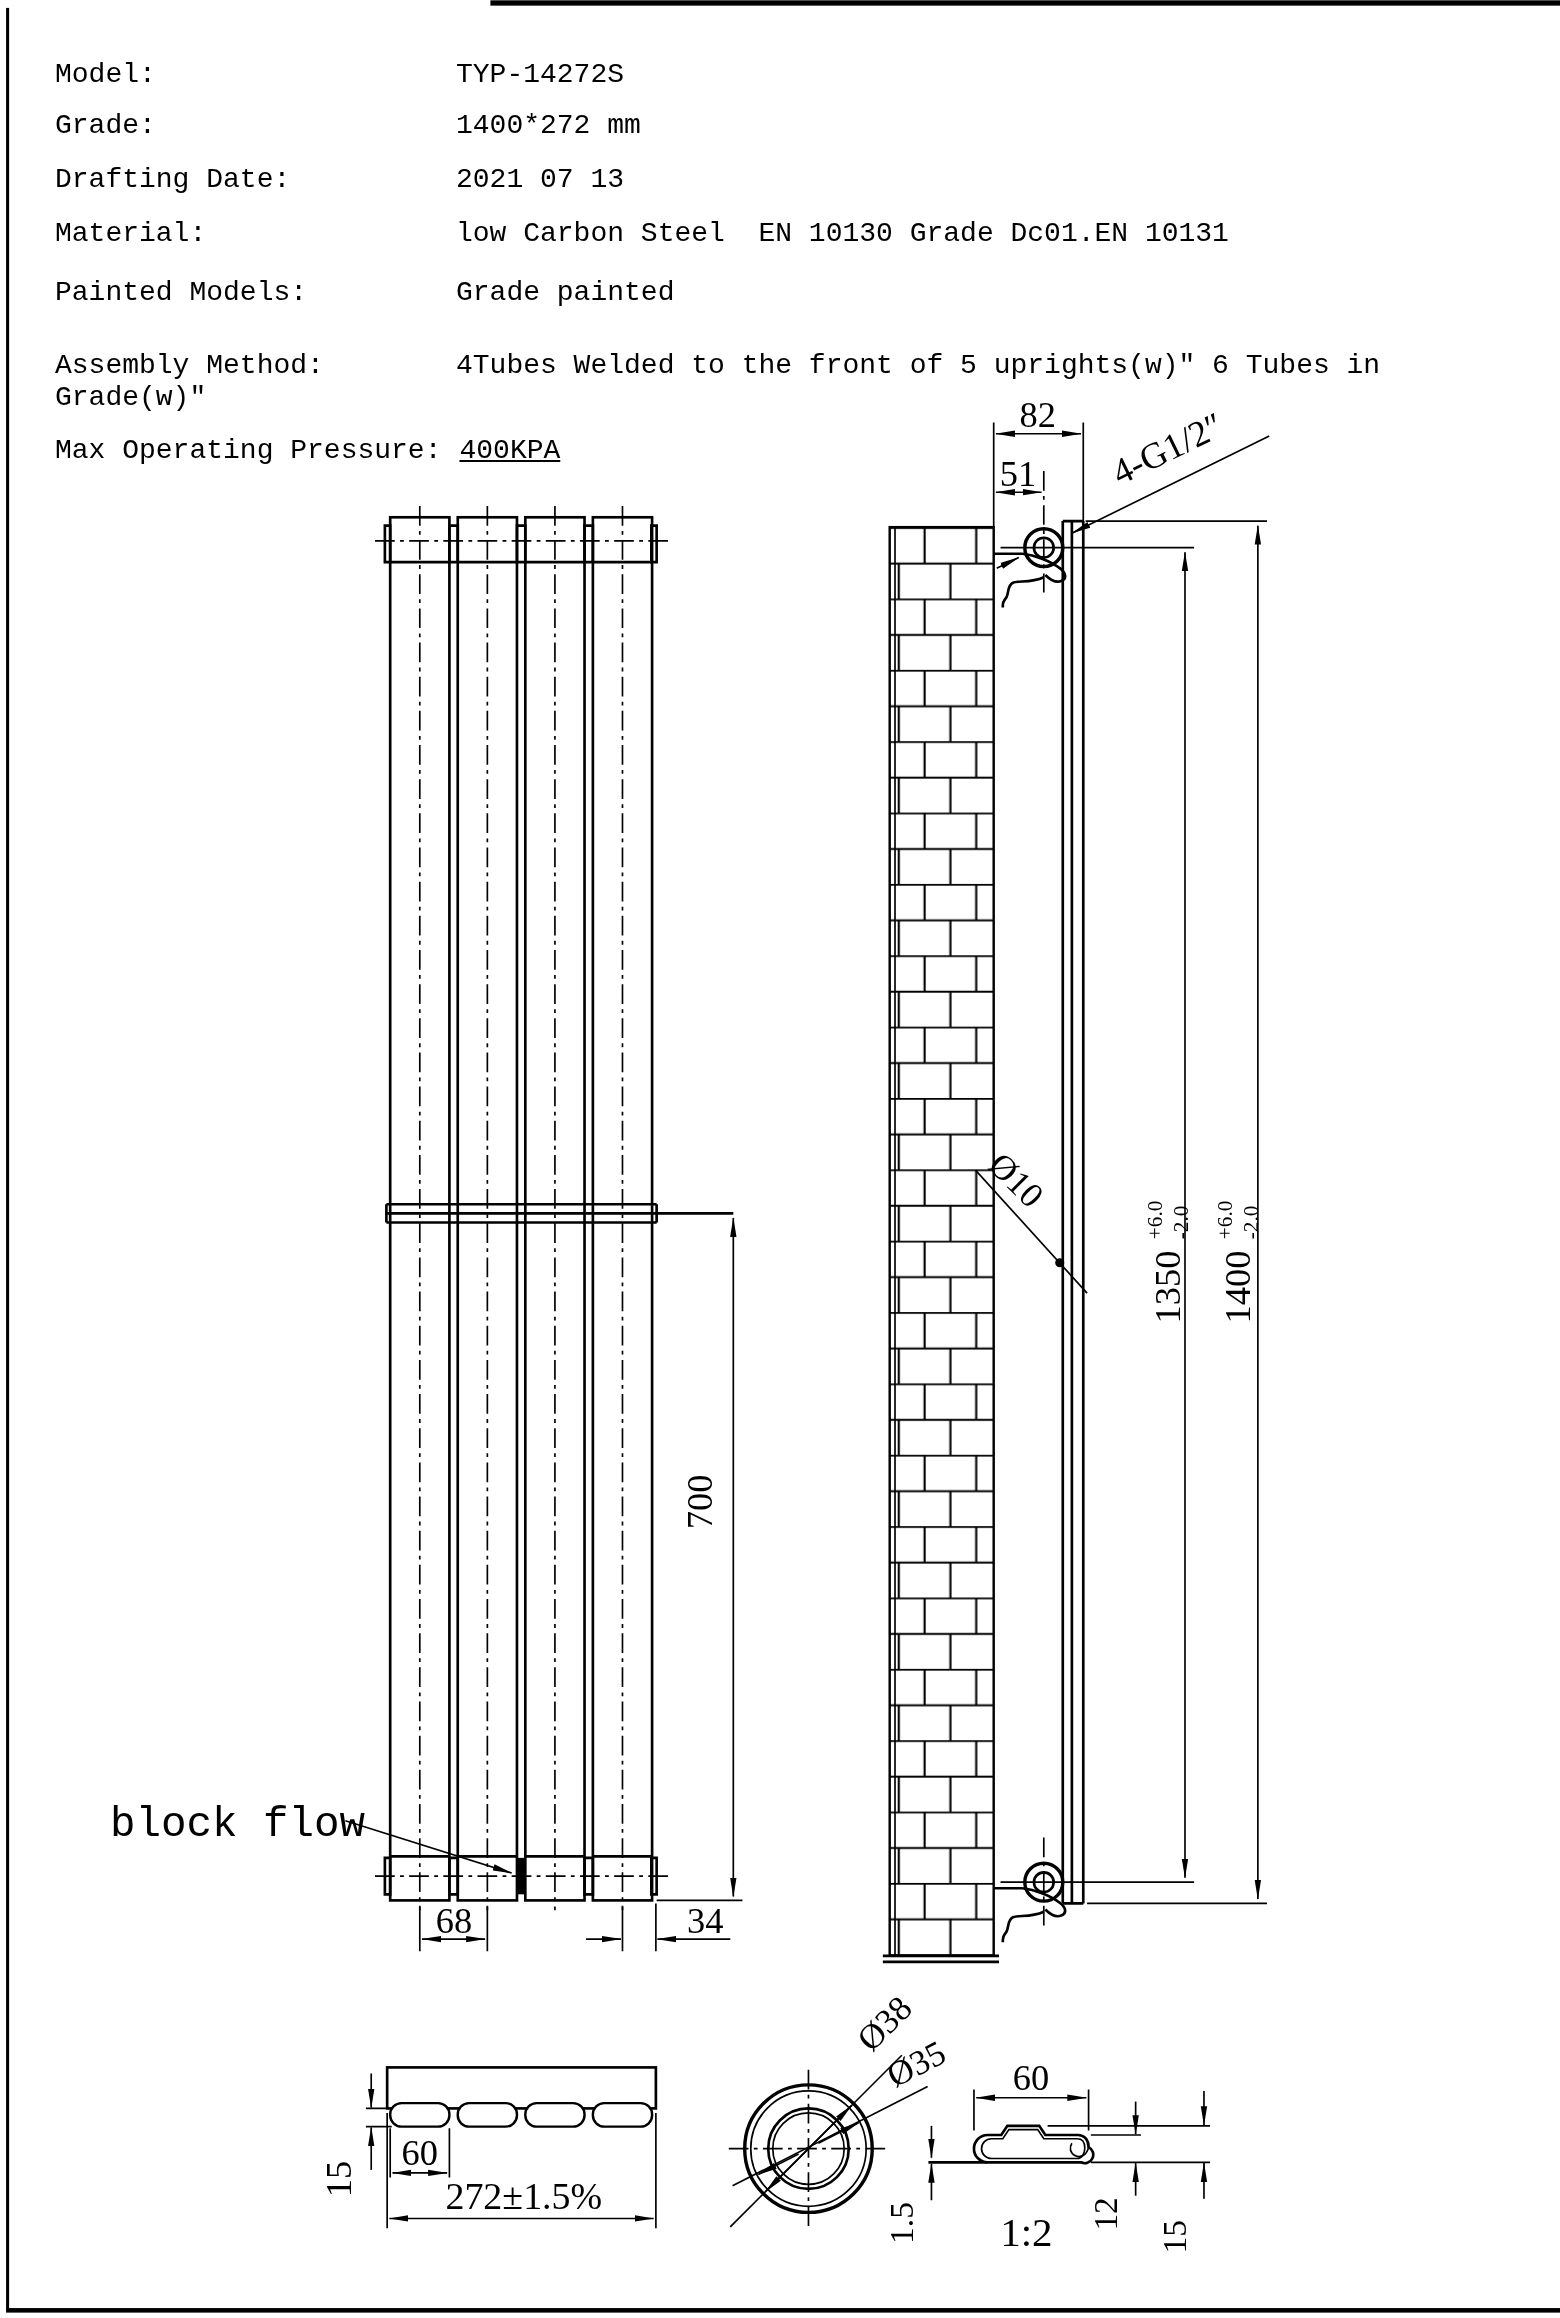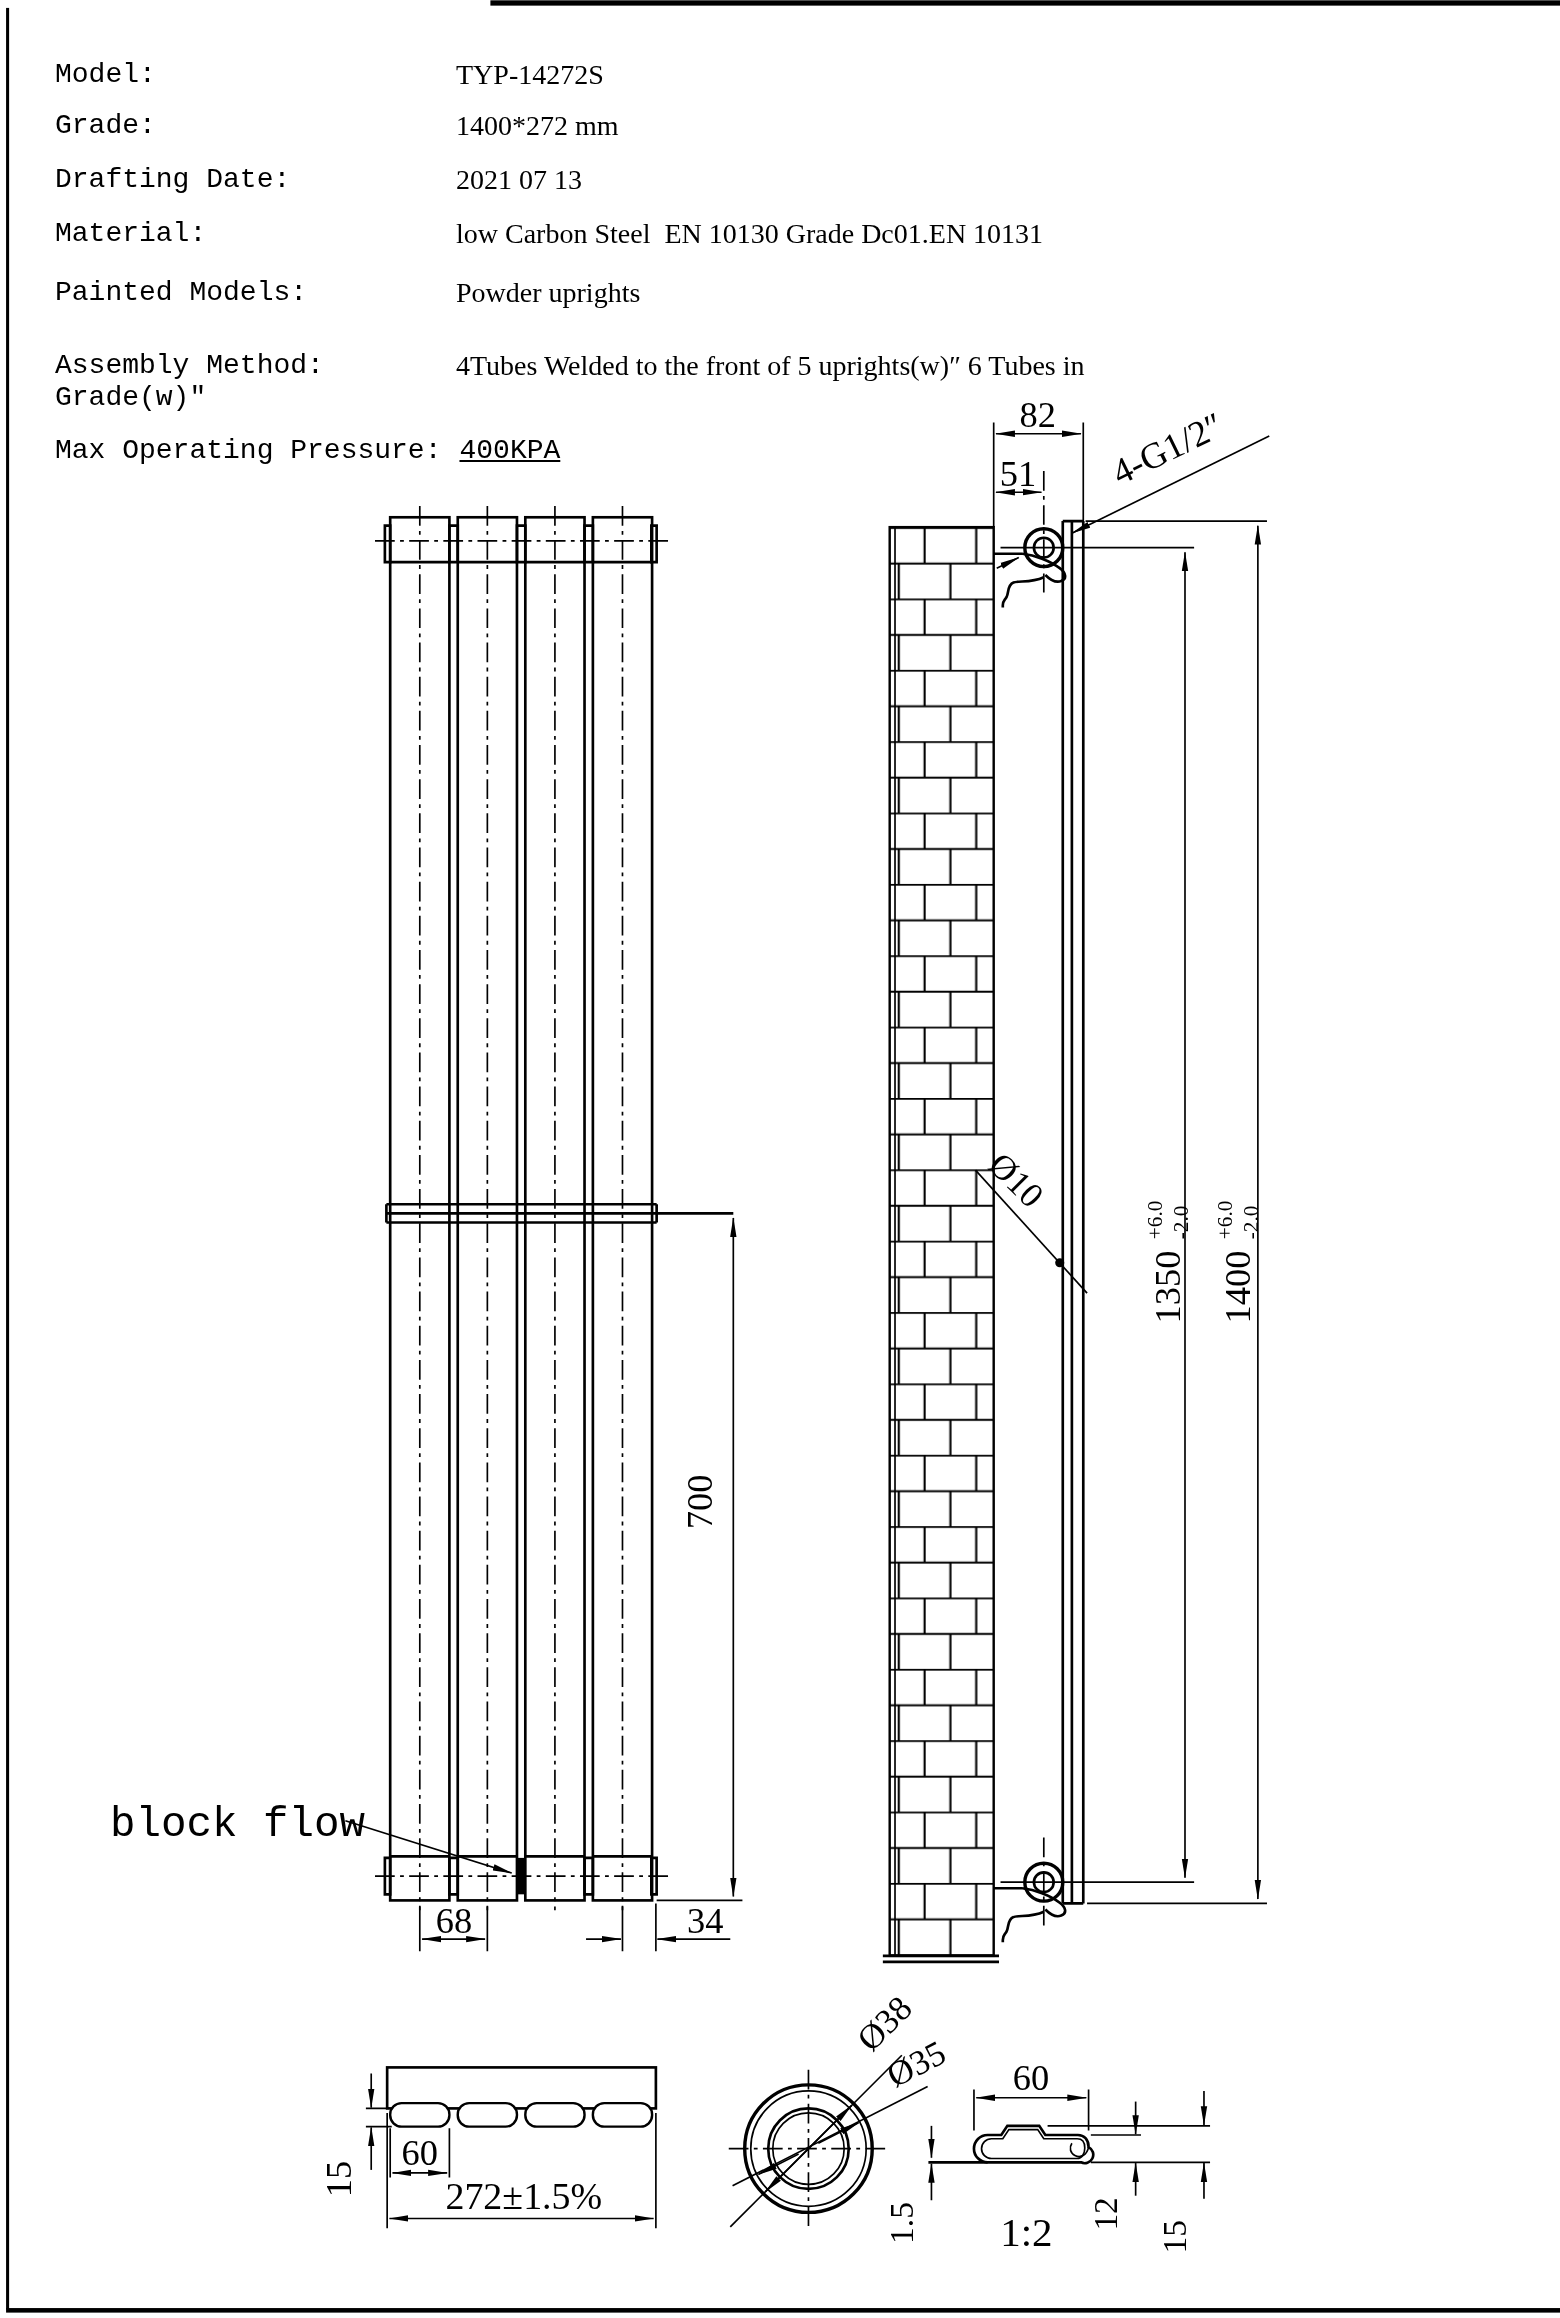--- a/index.html
+++ b/index.html
@@ -1,40 +1,40 @@
 <!DOCTYPE html>
 <html style="font-size:12px"><head>
 <meta charset="utf-8">
 <style>
   html,body{margin:0;padding:0;background:#e8e8e8;}
   .sheet{position:relative;width:1560px;height:2319px;background:#ffffff;overflow:hidden;
          font-family:"Liberation Mono",monospace;color:#000;}
   .tb-row{position:absolute;left:55px;white-space:pre;font-size:28px;line-height:1;}
-  .tb-row .val{position:absolute;left:401px;white-space:pre;font-family:Liberation Serif, serif;}
+  .tb-row .val{position:absolute;left:401px;white-space:pre;}
   .tb-row .val-inline{margin-left:18px;text-decoration:underline;}
   svg{position:absolute;left:0;top:0;}
   .ol{stroke:#000;fill:none;stroke-width:3.5;}
   .ol4{stroke:#000;fill:none;stroke-width:4.5;}
   .thin{stroke:#000;fill:none;stroke-width:2.2;}
   .cl{stroke:#000;fill:none;stroke-width:2.2;stroke-dasharray:26 7 5 7;}
   .t{font-family:"Liberation Serif",serif;fill:#000;stroke:none;}
   .tm{font-family:"Liberation Mono",monospace;fill:#000;stroke:none;}
   .blk{fill:#000;stroke:none;}
 </style>
 </head>
 <body>
 
 <div class="sheet">
 
   <div>
     <div class="tb-row" style="top:61px"><span>Model:</span><span class="val">TYP-14272S</span></div>
     <div class="tb-row" style="top:112px"><span>Grade:</span><span class="val">1400*272 mm</span></div>
     <div class="tb-row" style="top:166px"><span>Drafting Date:</span><span class="val">2021 07 13</span></div>
     <div class="tb-row" style="top:220px"><span>Material:</span><span class="val">low Carbon Steel  EN 10130 Grade Dc01.EN 10131</span></div>
-    <div class="tb-row" style="top:279px"><span>Painted Models:</span><span class="val">Powder uprights</span></div>
+    <div class="tb-row" style="top:279px"><span>Painted Models:</span><span class="val">Grade painted</span></div>
     <div class="tb-row" style="top:352px"><span>Assembly Method:</span><span class="val">4Tubes Welded to the front of 5 uprights(w)″ 6 Tubes in</span></div>
     <div class="tb-row" style="top:384px"><span>Grade(w)″</span></div>
     <div class="tb-row" style="top:437px"><span>Max Operating Pressure:</span><span class="val-inline">400KPA</span></div>
   </div>
 
   <svg width="1560" height="2319" viewBox="0 0 2055 3054">
     <defs>
       <marker id="ah" viewBox="0 0 26 10" refX="25" refY="5" markerWidth="26" markerHeight="10" orient="auto-start-reverse" markerUnits="userSpaceOnUse">
         <path d="M0,0.8 L26,5 L0,9.2 z" fill="#000"></path>
       </marker>

